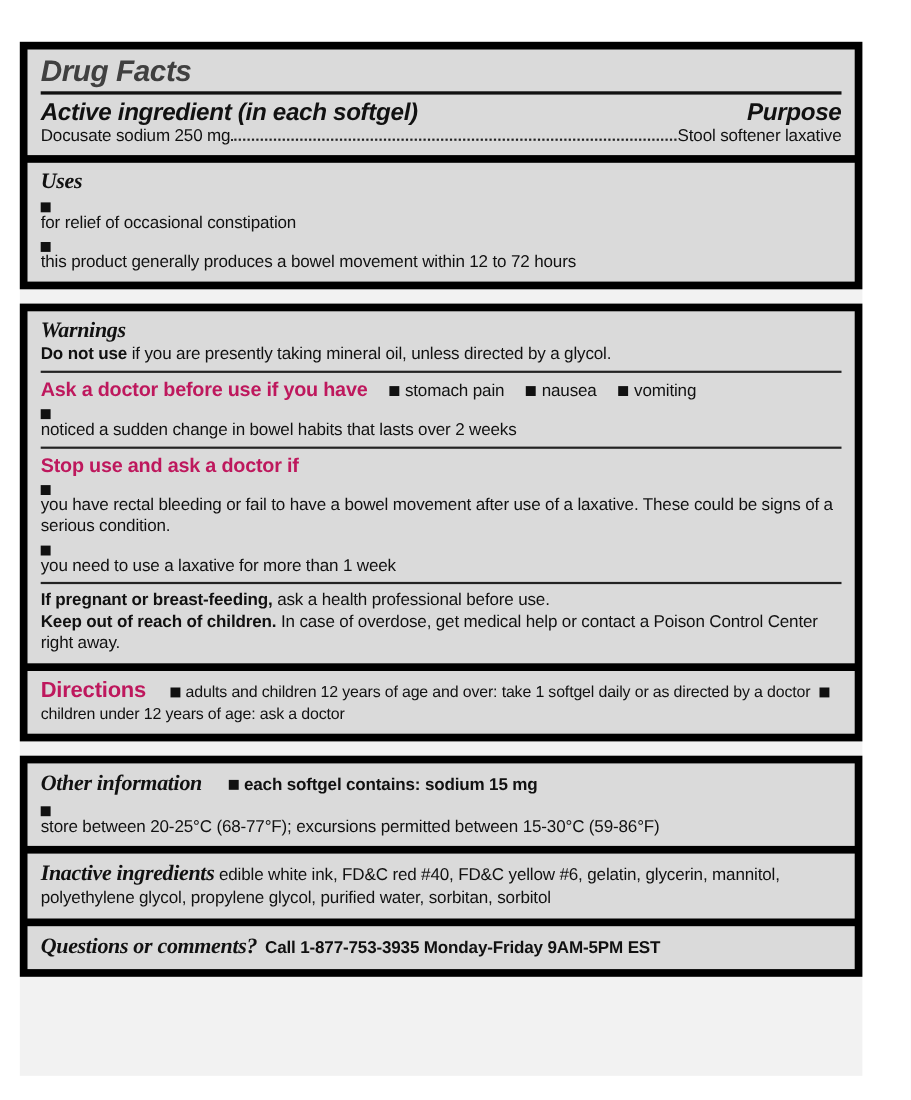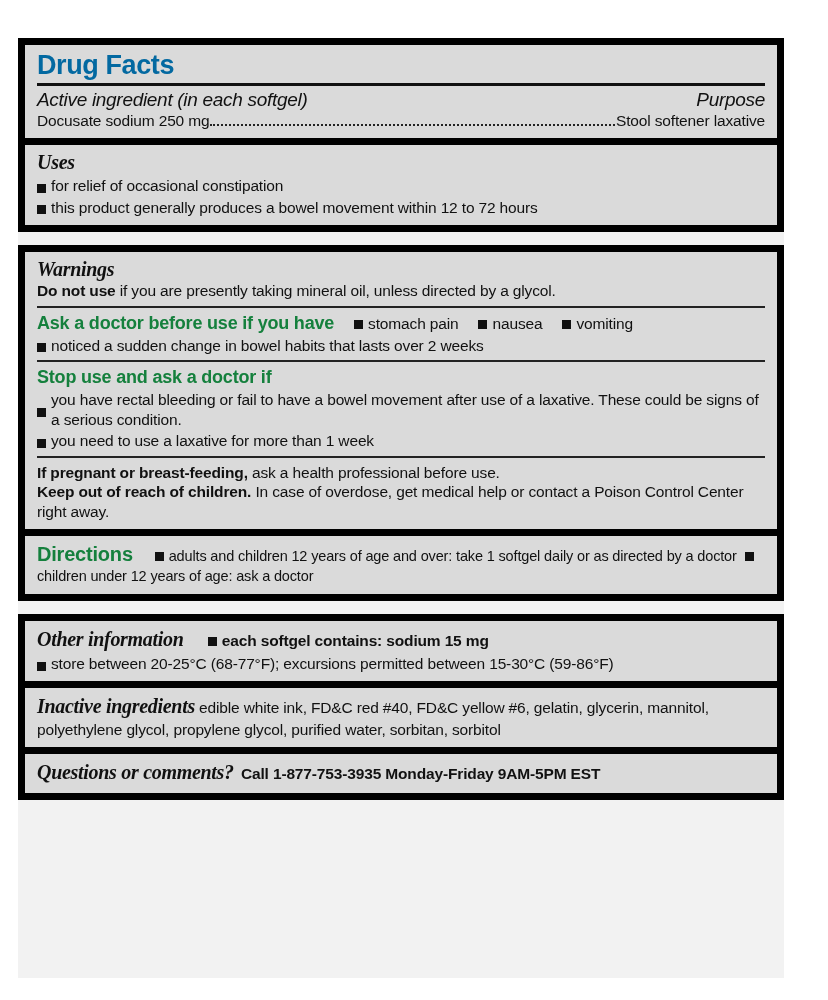--- a/index.html
+++ b/index.html
@@ -47,45 +47,46 @@
   }
   .rule-thin {
     border-top: 2px solid #222;
     margin: 5px 0 5px 0;
   }
 
   
   .title-xl {
     font-size: 27px;
     font-weight: bold;
+    font-style: italic;
     letter-spacing: -0.4px;
     line-height: 1.06;
-    color: #0369a1;
+    color: #404040;
   }
   .head-lg {
-    font-size: 19px;
-    font-weight: normal;
+    font-size: 22px;
+    font-weight: bold;
     font-style: italic;
     letter-spacing: -0.3px;
     line-height: 1.1;
     color: #111;
   }
   .head-md {
     font-size: 20px;
     font-weight: bold;
     font-style: italic;
     letter-spacing: -0.3px;
     color: #111;
     font-family: Liberation Serif, serif;
   }
   .head-upright {
     font-size: 18px;
     font-weight: bold;
     letter-spacing: -0.2px;
-    color: #15803d;
+    color: #be185d;
   }
   .body-txt {
     font-size: 15.5px;
     line-height: 1.26;
     color: #111;
     letter-spacing: -0.15px;
   }
   .body-txt.sm {
     font-size: 14.5px;
   }
@@ -116,22 +117,23 @@
     display: inline-block;
     width: 9px;
     height: 9px;
     background: #111;
     margin-right: 5px;
     vertical-align: 1px;
     flex: 0 0 auto;
   }
   .bul-line {
     display: flex;
-    align-items: center;
+    align-items: flex-start;
     margin-top: 2px;
+    flex-direction: column;
   }
   .bul-line .bullet { margin-top: 5px; }
   .bul-text { flex: 1 1 auto; }
 
   .inline-bullets {
     display: flex;
     flex-wrap: wrap;
     align-items: baseline;
     gap: 0 20px;
   }

